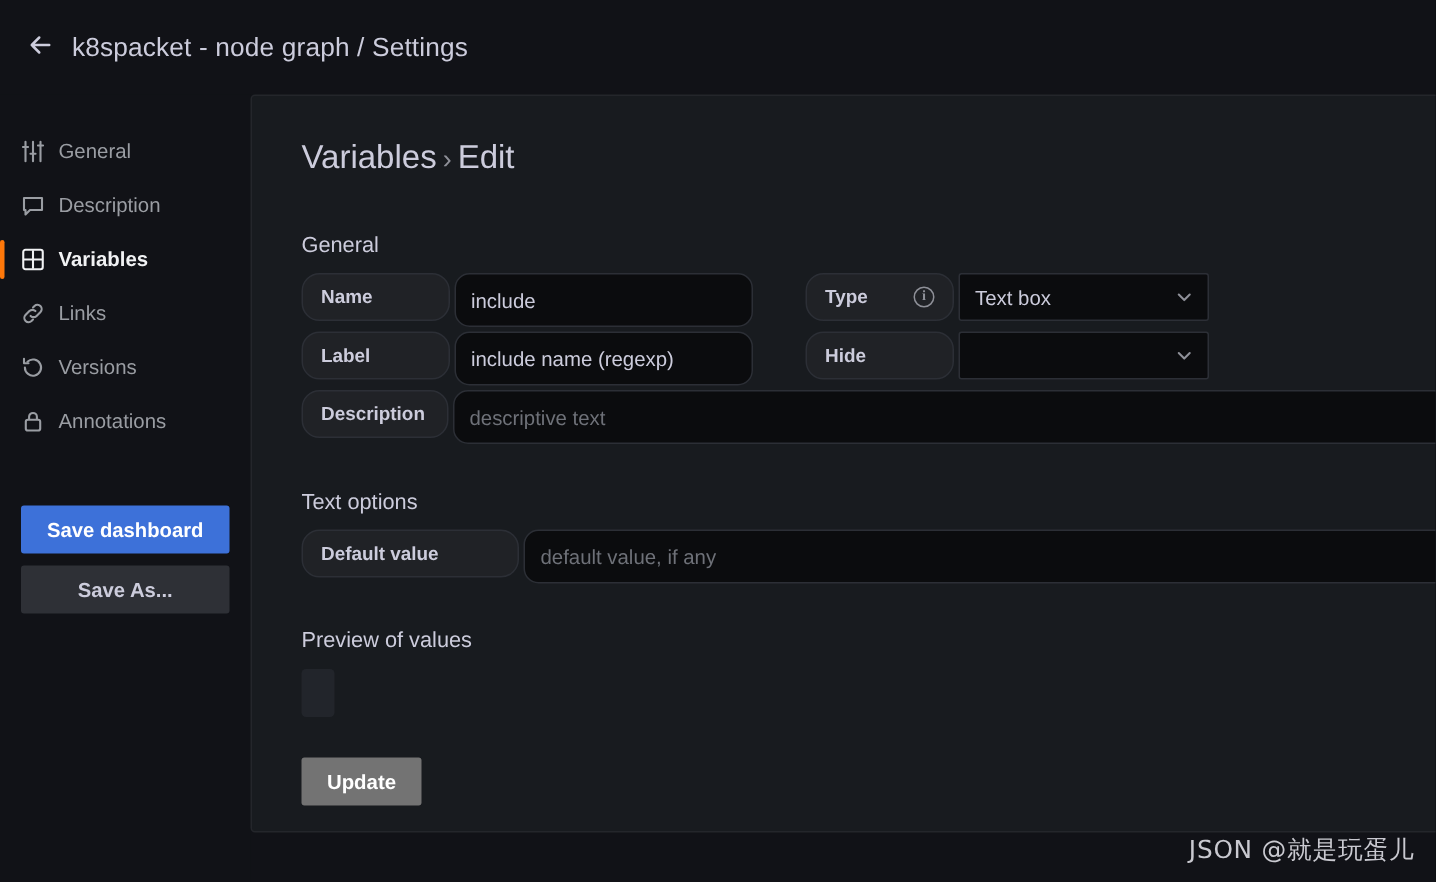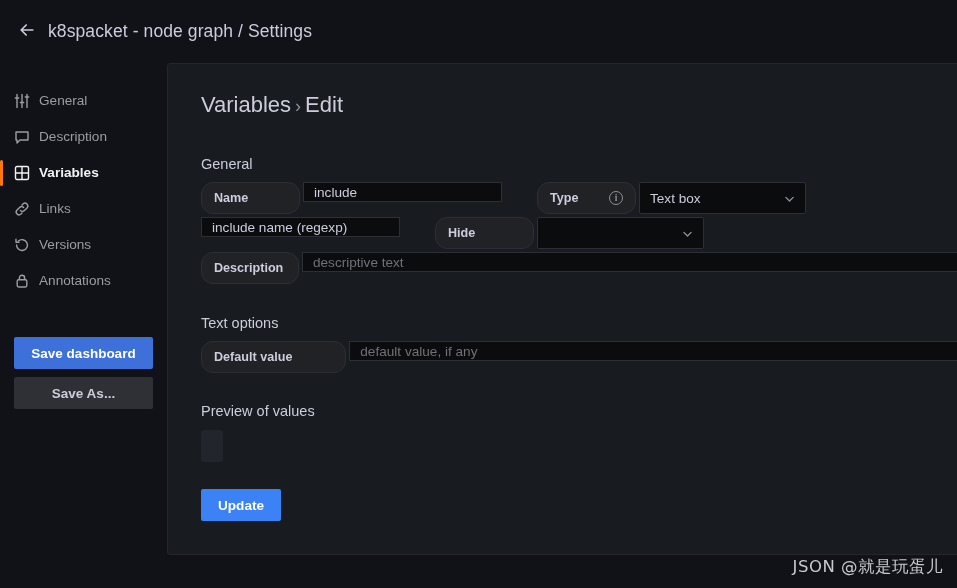--- a/index.html
+++ b/index.html
@@ -88,23 +88,23 @@
 
   .info-icon {
     width: 14px; height: 14px; border-radius: 50%;
     border: 1px solid #8e9098; color: #8e9098;
     font-size: 9.5px; font-weight: bold; font-family: "Liberation Serif", serif;
     display: flex; align-items: center; justify-content: center;
     cursor: pointer; margin-left: 6px;
   }
 
   .text-input {
-    background: #0b0c0e; border: 1px solid #2c2f36; border-radius: 0;
+    background: #0b0c0e; border: 1px solid #2c2f36; border-radius: 10px;
     color: #ccccdc; font-size: 13.6px; font-family: "Liberation Sans", sans-serif;
-    padding: 0 10px; height: 20px; outline: none;
+    padding: 0 10px; height: 36px; outline: none;
   }
   .text-input::placeholder { color: #6e7178; }
   .text-input.w-val { width: 199px; }
   .text-input.w-wide { width: 700px; }
   .text-input.w-def { width: 700px; }
 
   .select-box {
     position: relative; background: #0b0c0e; border: 1px solid #2c2f36;
     border-radius: 2px; width: 167px; height: 32px;
     display: flex; align-items: center; padding: 0 10px; cursor: pointer;
@@ -119,21 +119,21 @@
   .block-gap { height: 31px; }
   .block-gap-sm { height: 30px; }
 
   .preview-chip {
     width: 22px; height: 32px; background: #22252b;
     border-radius: 3px; margin-top: 11px;
   }
 
   .update-btn {
     margin-top: 27px; width: 80px; height: 32px;
-    background: #3b82f6; color: #fff; border: none; border-radius: 2px;
+    background: #737373; color: #fff; border: none; border-radius: 2px;
     font-size: 13.6px; font-weight: bold; cursor: pointer;
     font-family: "Liberation Sans", sans-serif;
   }
 
   
   .watermark {
     position: absolute; right: 14px; bottom: 10px;
     font-size: 16.5px; color: #c9c9d0; letter-spacing: .5px;
     font-family: "DejaVu Sans", sans-serif; white-space: nowrap;
   }
@@ -245,20 +245,21 @@
             <span class="select-value">Text box</span>
             <span class="select-arrow">
               <svg viewBox="0 0 16 16">
                   <path d="M3.5 6l4.5 4.5L12.5 6" stroke-linecap="round" stroke-linejoin="round"></path>
                 </svg>
             </span>
           </div>
         </div>
 
         <div class="form-row">
+          <div class="field-label w-name">Label</div>
           <input class="text-input w-val" type="text" value="include name (regexp)" style="">
           <div class="field-label w-type">
             <span>Hide</span>
           </div>
           <div class="select-box">
             <span class="select-value"></span>
             <span class="select-arrow">
               <svg viewBox="0 0 16 16">
                   <path d="M3.5 6l4.5 4.5L12.5 6" stroke-linecap="round" stroke-linejoin="round"></path>
                 </svg>

